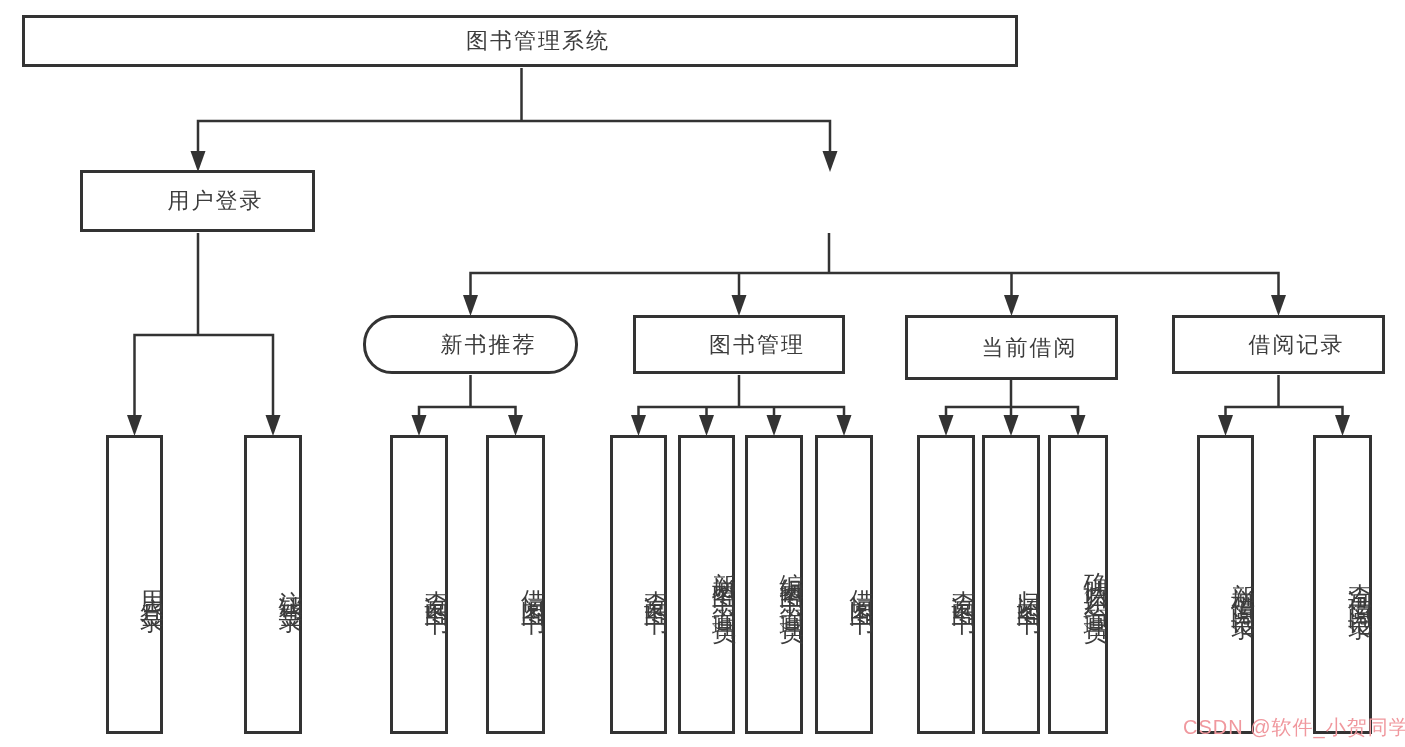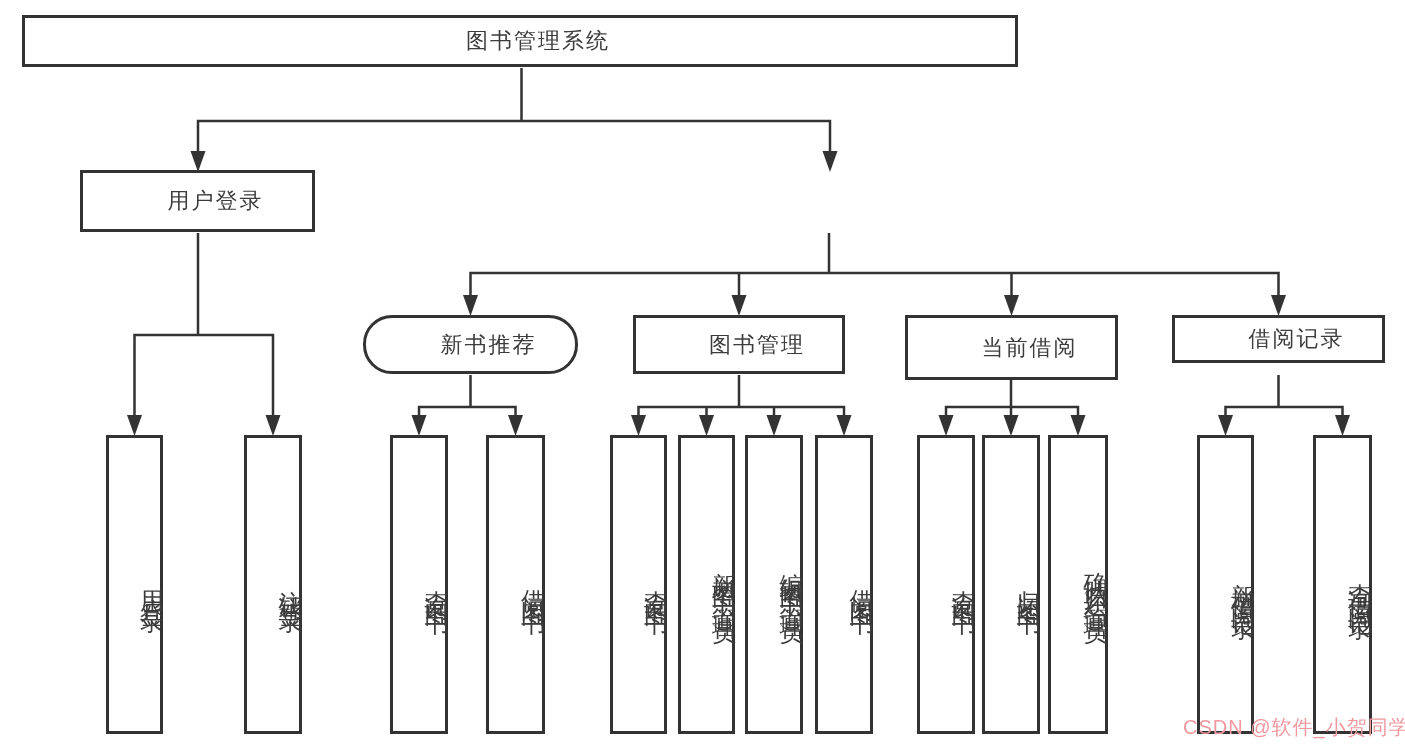--- a/index.html
+++ b/index.html
@@ -121,21 +121,21 @@
     </g>
   </svg>
 
   <div class="node h root-box" style="left:22px;top:15px;width:996px;height:52px;">图书管理系统</div>
 
   <div class="node h" style="left:80px;top:170px;width:235px;height:62px;">用户登录</div>
 
   <div class="node h" style="left:363px;top:315px;width:215px;height:59px;border-radius:29px;">新书推荐</div>
   <div class="node h" style="left:633px;top:315px;width:212px;height:59px;">图书管理</div>
   <div class="node h" style="left:905px;top:315px;width:213px;height:65px;">当前借阅</div>
-  <div class="node h" style="left:1172px;top:315px;width:213px;height:48px;">借阅记录</div>
+  <div class="node h" style="left:1172px;top:315px;width:213px;height:59px;">借阅记录</div>
 
   <div class="node leaf" style="left:106px;top:435px;width:57px;height:299px;">
     <span>用户登录</span>
     </div>
   <div class="node leaf" style="left:244px;top:435px;width:58px;height:299px;">
     <span>注销登录</span>
     </div>
 
   <div class="node leaf" style="left:390px;top:435px;width:58px;height:299px;">
     <span>查询图书</span>

